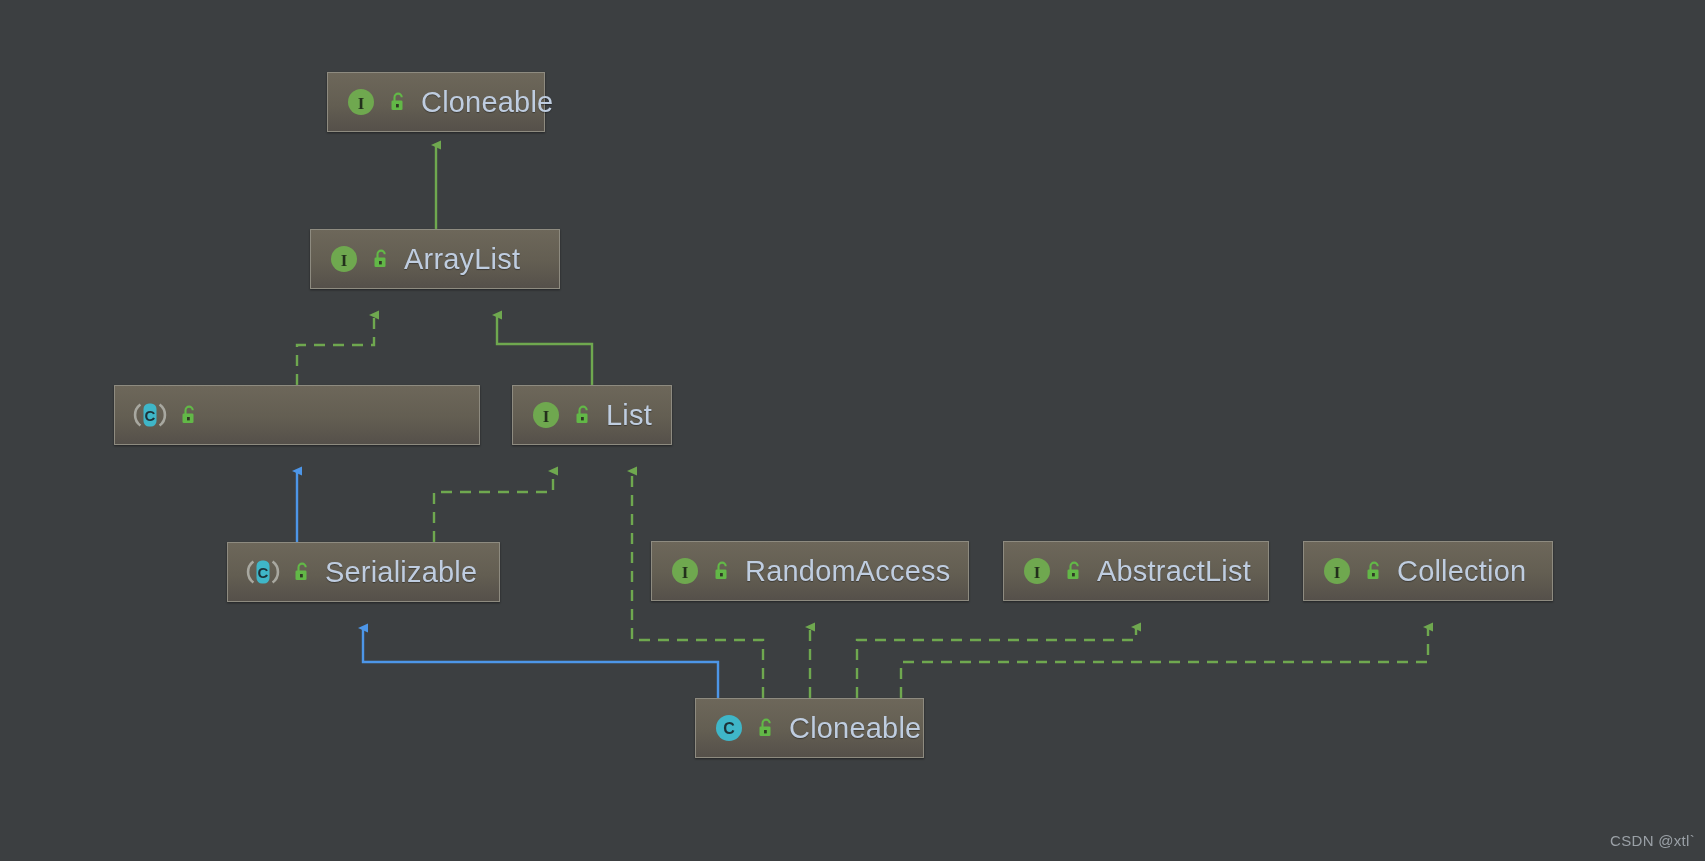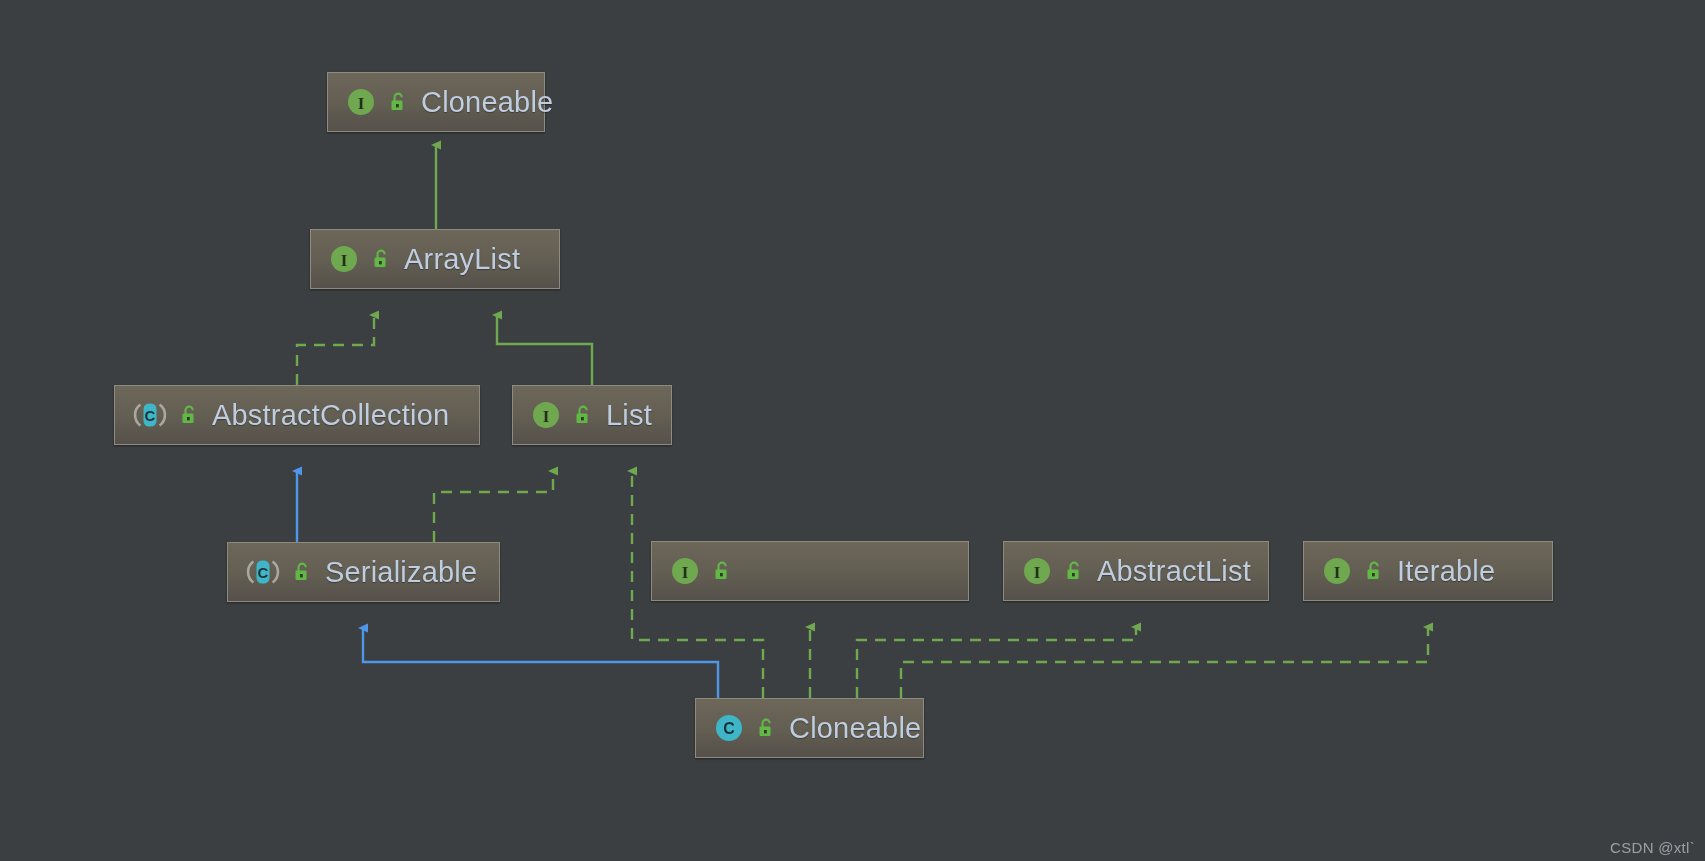--- a/index.html
+++ b/index.html
@@ -46,21 +46,21 @@
     line-height: 1;
     text-shadow: 0 1px 1px rgba(0,0,0,0.35);
   }
   .icon {
     flex: 0 0 auto;
     display: block;
   }
   .watermark {
     position: absolute;
     right: 10px;
-    bottom: 5px;
+    bottom: 12px;
     font-size: 15px;
     color: #9aa0a6;
     font-family: "Liberation Sans", sans-serif;
     letter-spacing: 0.3px;
   }
 </style>
 </head>
 <body>
 
 <div id="diagram-canvas">
@@ -147,21 +147,20 @@
       <path d="M7.4,4.5 A13,13 0 0 0 7.4,25.5" fill="none" stroke="#a8a8a0" stroke-width="2.6"></path>
       <path d="M26.6,4.5 A13,13 0 0 1 26.6,25.5" fill="none" stroke="#a8a8a0" stroke-width="2.6"></path>
       <rect x="10.5" y="3.5" width="13" height="23" rx="5.5" fill="#3fb6c8"></rect>
       <text x="17" y="21" text-anchor="middle" font-family="'Liberation Sans',sans-serif" font-size="15" font-weight="bold" fill="#1d3238">C</text>
     </svg>
     <svg class="icon" width="19" height="22" viewBox="0 0 19 22">
       <path d="M5.5,10 L5.5,6.2 A3.6,3.6 0 0 1 12.7,6.2" fill="none" stroke="#62b847" stroke-width="2.1"></path>
       <rect x="2.5" y="9.5" width="11" height="9.5" rx="1.3" fill="#62b847"></rect>
       <rect x="7" y="13" width="2.8" height="3.4" fill="#2f3a24"></rect>
     </svg>
-    <span class="node-label">AbstractCollection</span>
   </div>
 
   <div class="node" style="left:512px; top:385px; width:160px; height:60px;">
     <svg class="icon" width="30" height="30" viewBox="0 0 30 30">
       <circle cx="15" cy="15" r="13" fill="#6fa84f"></circle>
       <text x="15" y="21.5" text-anchor="middle" font-family="'Liberation Serif',serif" font-size="17" font-weight="bold" fill="#23301c">I</text>
     </svg>
     <svg class="icon" width="19" height="22" viewBox="0 0 19 22">
       <path d="M5.5,10 L5.5,6.2 A3.6,3.6 0 0 1 12.7,6.2" fill="none" stroke="#62b847" stroke-width="2.1"></path>
       <rect x="2.5" y="9.5" width="11" height="9.5" rx="1.3" fill="#62b847"></rect>
@@ -188,20 +187,21 @@
   <div class="node" style="left:651px; top:541px; width:318px; height:60px;">
     <svg class="icon" width="30" height="30" viewBox="0 0 30 30">
       <circle cx="15" cy="15" r="13" fill="#6fa84f"></circle>
       <text x="15" y="21.5" text-anchor="middle" font-family="'Liberation Serif',serif" font-size="17" font-weight="bold" fill="#23301c">I</text>
     </svg>
     <svg class="icon" width="19" height="22" viewBox="0 0 19 22">
       <path d="M5.5,10 L5.5,6.2 A3.6,3.6 0 0 1 12.7,6.2" fill="none" stroke="#62b847" stroke-width="2.1"></path>
       <rect x="2.5" y="9.5" width="11" height="9.5" rx="1.3" fill="#62b847"></rect>
       <rect x="7" y="13" width="2.8" height="3.4" fill="#2f3a24"></rect>
     </svg>
+    <span class="node-label">RandomAccess</span>
   </div>
 
   <div class="node" style="left:1003px; top:541px; width:266px; height:60px;">
     <svg class="icon" width="30" height="30" viewBox="0 0 30 30">
       <circle cx="15" cy="15" r="13" fill="#6fa84f"></circle>
       <text x="15" y="21.5" text-anchor="middle" font-family="'Liberation Serif',serif" font-size="17" font-weight="bold" fill="#23301c">I</text>
     </svg>
     <svg class="icon" width="19" height="22" viewBox="0 0 19 22">
       <path d="M5.5,10 L5.5,6.2 A3.6,3.6 0 0 1 12.7,6.2" fill="none" stroke="#62b847" stroke-width="2.1"></path>
       <rect x="2.5" y="9.5" width="11" height="9.5" rx="1.3" fill="#62b847"></rect>
@@ -213,21 +213,21 @@
   <div class="node" style="left:1303px; top:541px; width:250px; height:60px;">
     <svg class="icon" width="30" height="30" viewBox="0 0 30 30">
       <circle cx="15" cy="15" r="13" fill="#6fa84f"></circle>
       <text x="15" y="21.5" text-anchor="middle" font-family="'Liberation Serif',serif" font-size="17" font-weight="bold" fill="#23301c">I</text>
     </svg>
     <svg class="icon" width="19" height="22" viewBox="0 0 19 22">
       <path d="M5.5,10 L5.5,6.2 A3.6,3.6 0 0 1 12.7,6.2" fill="none" stroke="#62b847" stroke-width="2.1"></path>
       <rect x="2.5" y="9.5" width="11" height="9.5" rx="1.3" fill="#62b847"></rect>
       <rect x="7" y="13" width="2.8" height="3.4" fill="#2f3a24"></rect>
     </svg>
-    <span class="node-label">Iterable</span>
+    <span class="node-label">Collection</span>
   </div>
 
   <div class="node" style="left:695px; top:698px; width:229px; height:60px;">
     <svg class="icon" width="30" height="30" viewBox="0 0 30 30">
       <circle cx="15" cy="15" r="13" fill="#3fb6c8"></circle>
       <text x="15" y="21" text-anchor="middle" font-family="'Liberation Sans',sans-serif" font-size="16" font-weight="bold" fill="#1d3238">C</text>
     </svg>
     <svg class="icon" width="19" height="22" viewBox="0 0 19 22">
       <path d="M5.5,10 L5.5,6.2 A3.6,3.6 0 0 1 12.7,6.2" fill="none" stroke="#62b847" stroke-width="2.1"></path>
       <rect x="2.5" y="9.5" width="11" height="9.5" rx="1.3" fill="#62b847"></rect>

